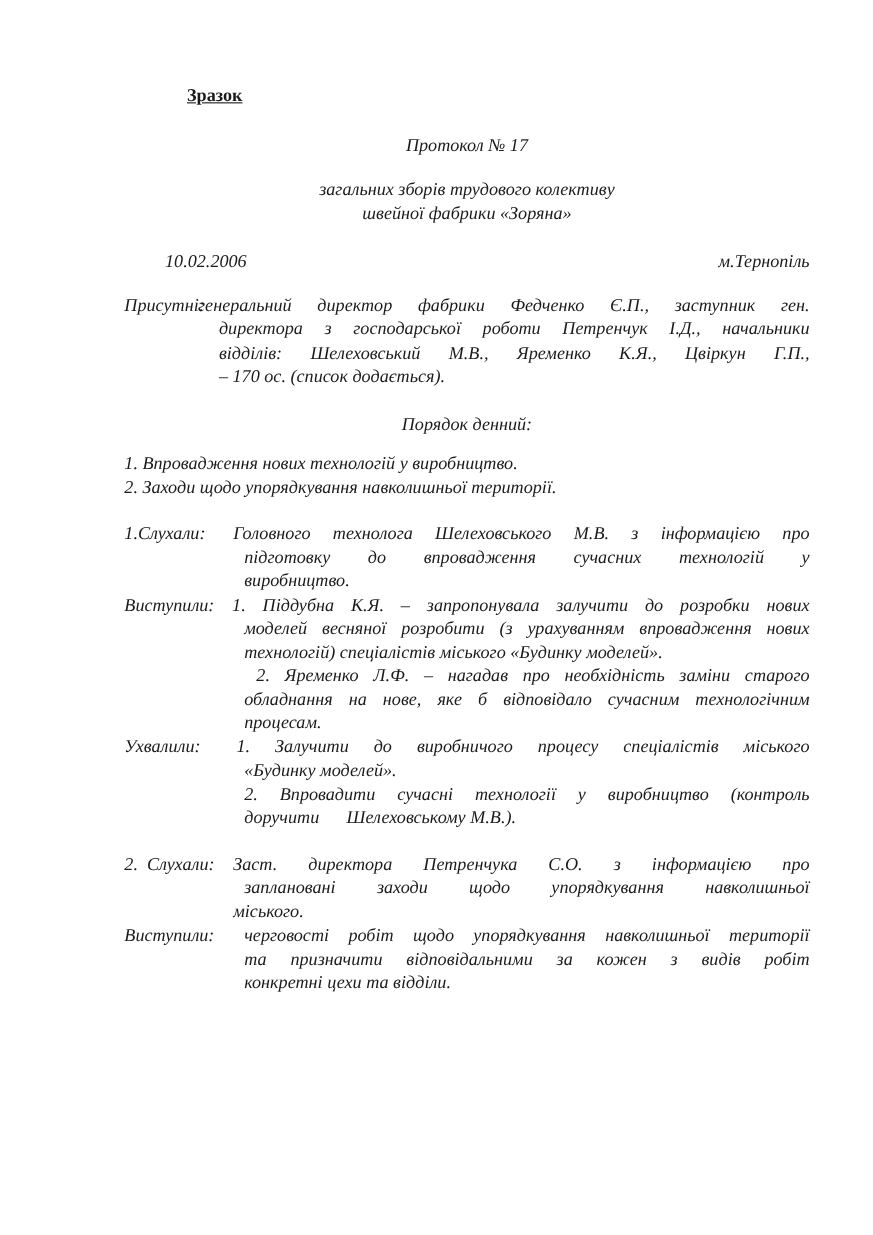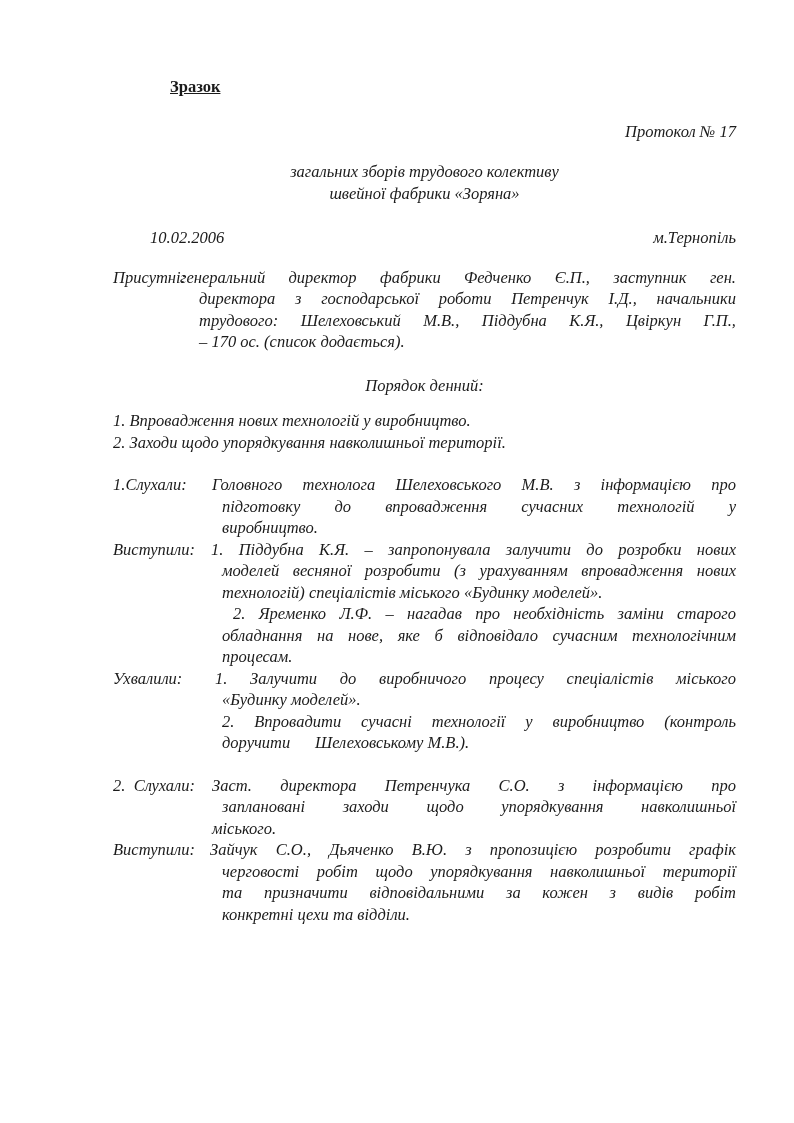--- a/index.html
+++ b/index.html
@@ -17,21 +17,21 @@
     color: #1b1b1b;
     overflow: hidden;
   }
   .sample {
     font-style: normal;
     font-weight: bold;
     text-decoration: underline;
     margin-left: 57px;
   }
   .center { text-align: center; }
-  .title   { margin-top: 23px; text-align: right; }
+  .title   { margin-top: 23px; }
   .subt    { margin-top: 19px; }
   .dateline {
     margin-top: 23px;
     padding-left: 37px;
     display: flex;
     justify-content: space-between;
   }
   .para { position: relative; }
   .plabel { position: absolute; left: 0; top: 0; white-space: pre; }
   .pb86  { margin-left: 86px; }
@@ -59,21 +59,21 @@
   <div class="dateline">
     <span>10.02.2006</span>
     <span>м.Тернопіль</span>
   </div>
 
   <div class="para mt18">
     <span class="plabel">Присутні:</span>
     <div class="pb86">
       <div class="ln j" style="text-indent:-19px">генеральний директор фабрики Федченко Є.П., заступник ген.</div>
       <div class="ln j">директора з господарської роботи Петренчук І.Д., начальники</div>
-      <div class="ln j">трудового: Шелеховський М.В., Піддубна К.Я., Цвіркун Г.П.,</div>
+      <div class="ln j">відділів: Шелеховський М.В., Яременко К.Я., Цвіркун Г.П.,</div>
       <div class="ln">– 170 ос. (список додається).</div>
     </div>
   </div>
 
 
   <div class="center mt22">Порядок денний:</div>
   <div class="mt14">
     <div class="ln">1. Впровадження нових технологій у виробництво.</div>
     <div class="ln">2. Заходи щодо упорядкування навколишньої території.</div>
   </div>
@@ -114,20 +114,19 @@
     <div class="pb109">
       <div class="ln j" style="text-indent:-10px">Заст. директора Петренчука С.О. з інформацією про</div>
       <div class="ln j">заплановані заходи щодо упорядкування навколишньої</div>
       <div class="ln" style="text-indent:-10px">міського.</div>
     </div>
   </div>
 
   <div class="para">
     <span class="plabel">Виступили:</span>
     <div class="pb109">
-      <div class="ln j" style="text-indent:-12px">Зайчук С.О., Дьяченко В.Ю. з пропозицією розробити графік</div>
       <div class="ln j">черговості робіт щодо упорядкування навколишньої території</div>
       <div class="ln j">та призначити відповідальними за кожен з видів робіт</div>
       <div class="ln">конкретні цехи та відділи.</div>
     </div>
   </div>
 
 </div>
 
 </body></html>

